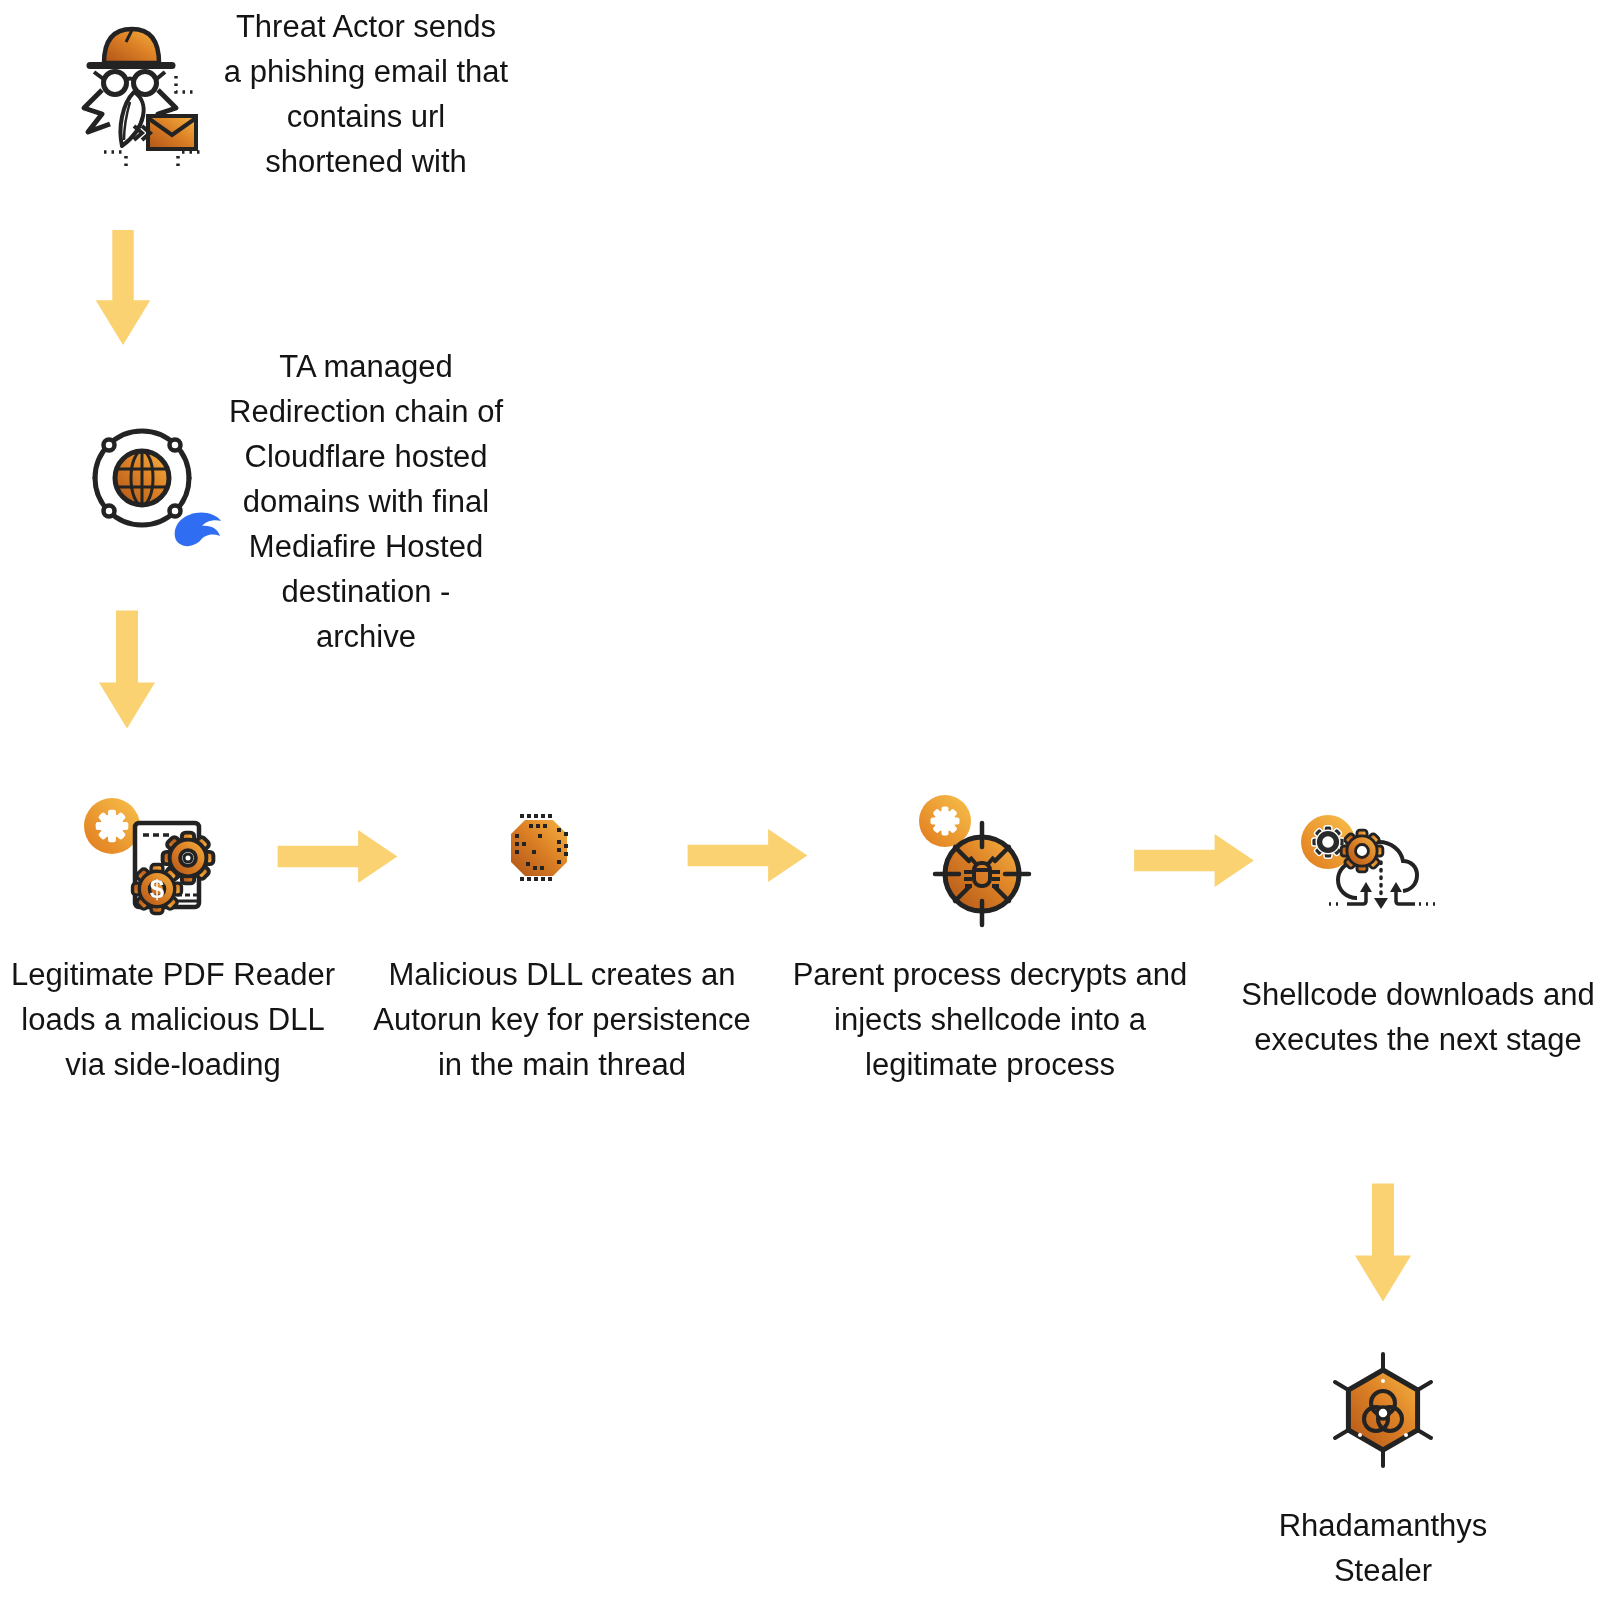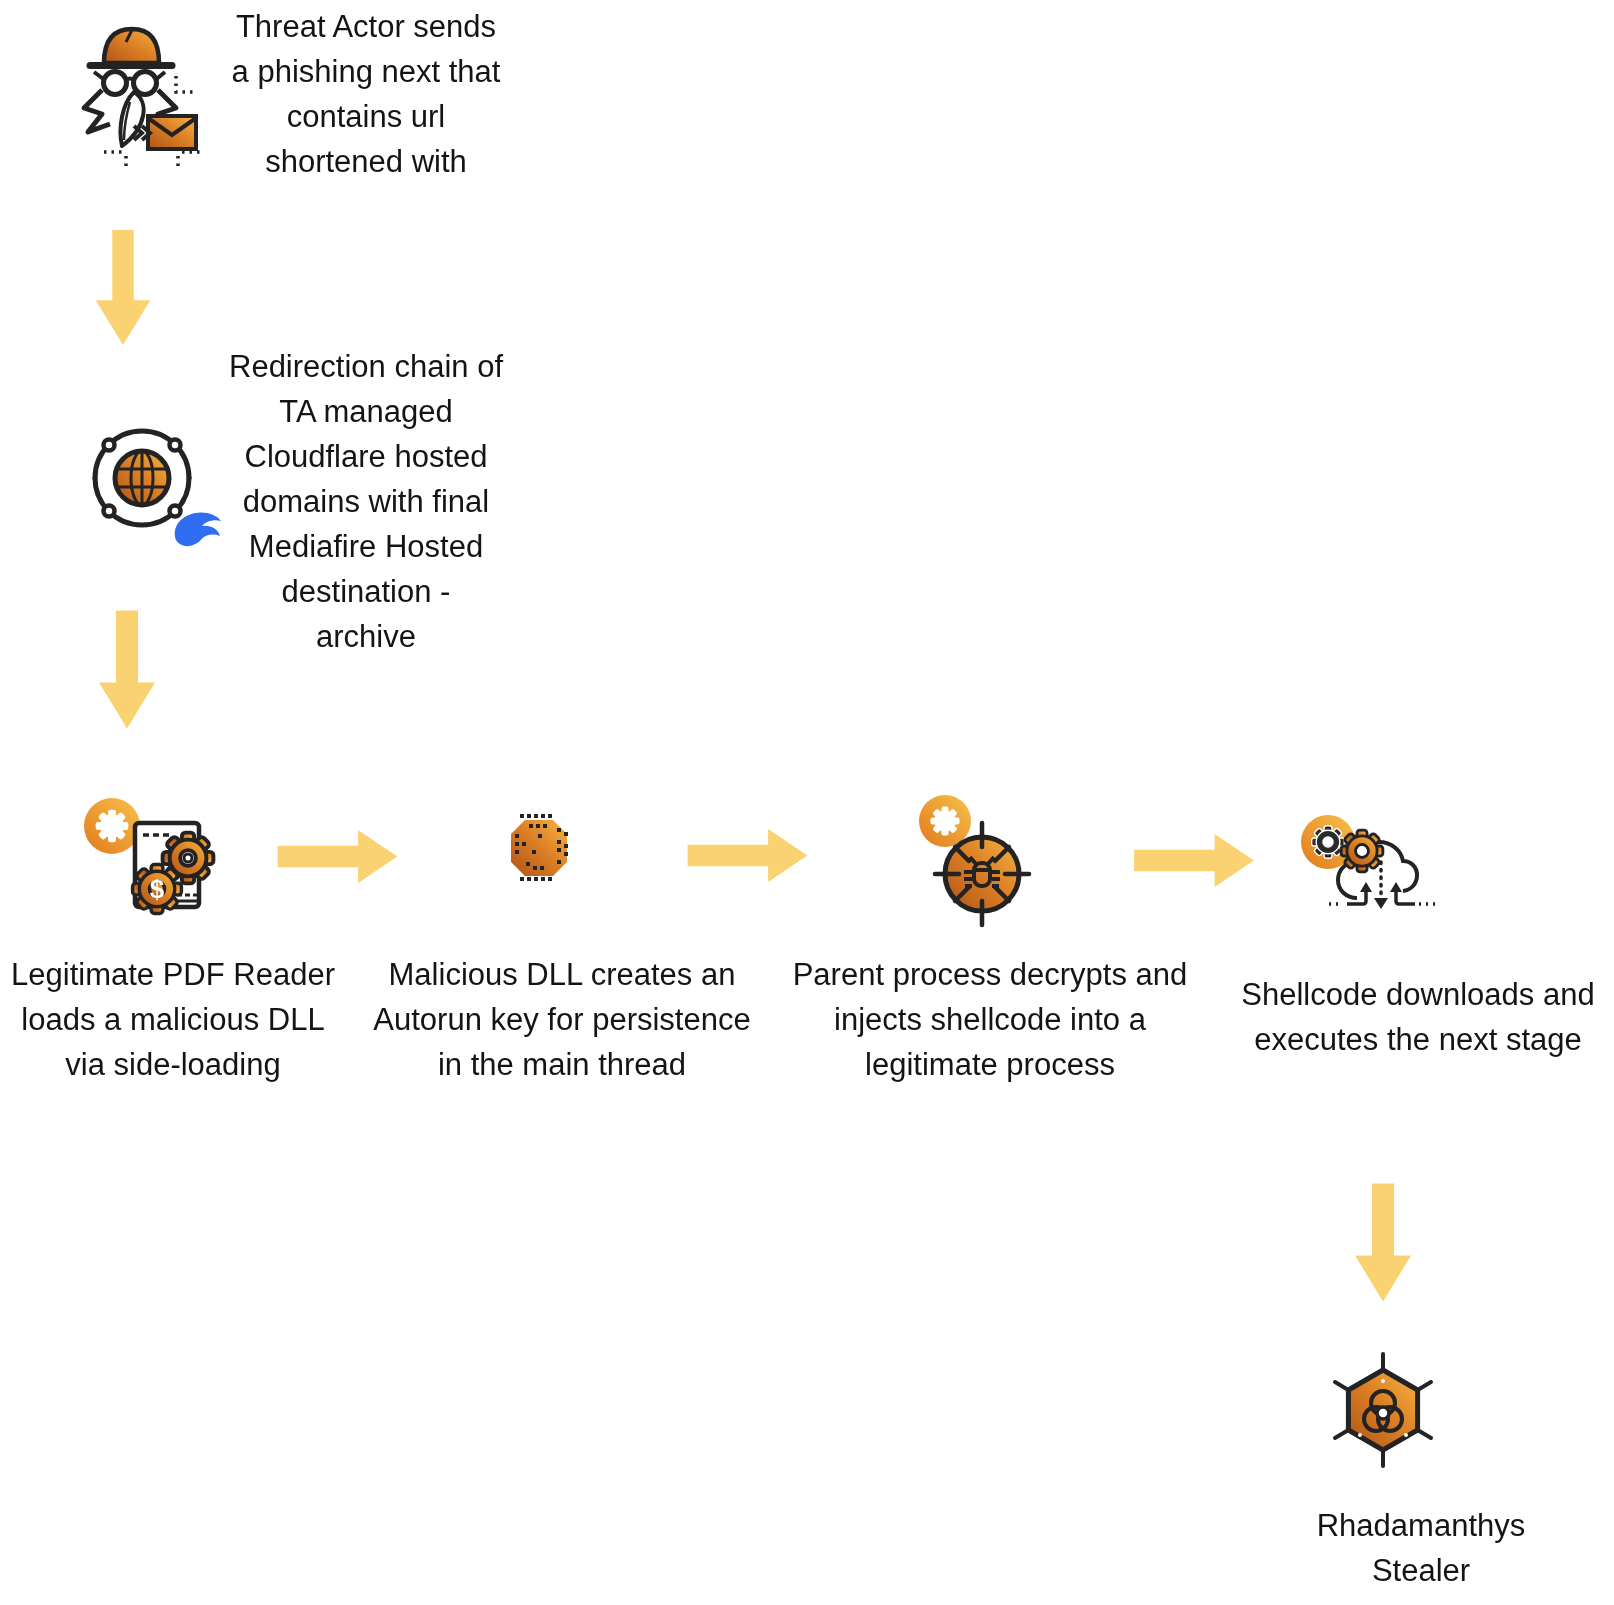--- a/index.html
+++ b/index.html
@@ -64,21 +64,21 @@
     <path d="M118,60 v16 h18" stroke="#232323" stroke-width="3.5" fill="none" stroke-dasharray="2.5 5"></path>
     <path d="M46,136 h22 M68,140 v12" stroke="#232323" stroke-width="3.5" fill="none" stroke-dasharray="2.5 5"></path>
     <path d="M120,140 v12 M124,136 h18" stroke="#232323" stroke-width="3.5" fill="none" stroke-dasharray="2.5 5"></path>
     <rect x="90" y="100" width="48" height="33" fill="url(#gO)" stroke="#232323" stroke-width="4"></rect>
     <path d="M90,102 L114,119 L138,102" fill="none" stroke="#232323" stroke-width="4"></path>
     <path d="M76,110 l8,7 -8,7 M84,110 l8,7 -8,7" stroke="#232323" stroke-width="4" fill="none"></path>
   </svg>
 
   <div class="lbl" style="left:166px;top:4px;width:400px">
     <div>Threat Actor sends</div>
-    <div>a phishing next that</div>
+    <div>a phishing email that</div>
     <div>contains url</div>
     <div>shortened with</div>
   </div>
 
   <span class="abs arrow" style="left:95px;top:230px">
     <svg width="56" height="115">
         <use href="#arrowDown"></use>
       </svg>
   </span>
 
@@ -90,22 +90,22 @@
     <circle cx="99" cy="99" r="5.5" fill="#fff" stroke="#232323" stroke-width="4.5"></circle>
     <circle cx="19" cy="66" r="2.5" fill="#232323"></circle>
     <circle cx="113" cy="66" r="2.5" fill="#232323"></circle>
     <circle cx="66" cy="66" r="27" fill="url(#gO)" stroke="#232323" stroke-width="5"></circle>
     <ellipse cx="66" cy="66" rx="11" ry="27" fill="none" stroke="#232323" stroke-width="3"></ellipse>
     <path d="M66,39 V93 M41,57 H91 M41,75 H91" stroke="#232323" stroke-width="3" fill="none"></path>
     <path d="M100,128 C96,118 102,107 113,103 C125,98 139,101 145,109 C138,107 130,109 126,114 C135,113 142,117 144,124 C136,121 128,123 124,129 C116,136 105,136 100,128 Z" fill="#2F6EF2"></path>
   </svg>
 
   <div class="lbl" style="left:166px;top:344px;width:400px">
+    <div>TA managed</div>
     <div>Redirection chain of</div>
-    <div>TA managed</div>
     <div>Cloudflare hosted</div>
     <div>domains with final</div>
     <div>Mediafire Hosted</div>
     <div>destination -</div>
     <div>archive</div>
   </div>
 
   <span class="abs arrow" style="left:99px;top:609px">
     <svg width="56" height="121">
         <use href="#arrowDown"></use>
@@ -257,18 +257,18 @@
       <circle cx="55" cy="53" r="12"></circle>
       <circle cx="48" cy="69" r="12"></circle>
       <circle cx="62" cy="69" r="12"></circle>
     </g>
     <circle cx="55" cy="63" r="6" fill="#fff" stroke="#232323" stroke-width="3.5"></circle>
     <circle cx="55" cy="31" r="2" fill="#fff"></circle>
     <circle cx="32" cy="85" r="2" fill="#fff"></circle>
     <circle cx="78" cy="85" r="2" fill="#fff"></circle>
   </svg>
 
-  <div class="lbl" style="left:1271px;top:1503px;width:300px">
+  <div class="lbl" style="left:1233px;top:1503px;width:300px">
     <div>Rhadamanthys</div>
     <div>Stealer</div>
   </div>
 
 </div>
 
 </body></html>

